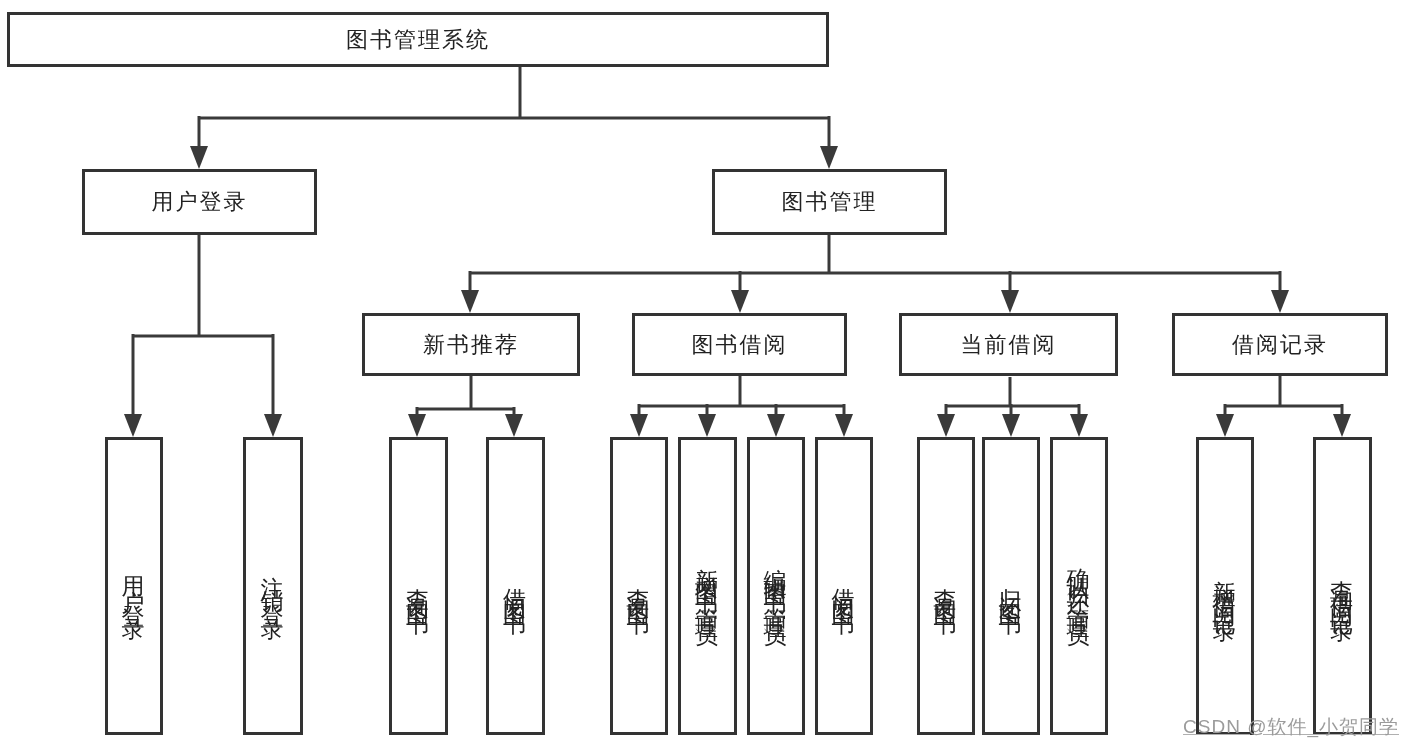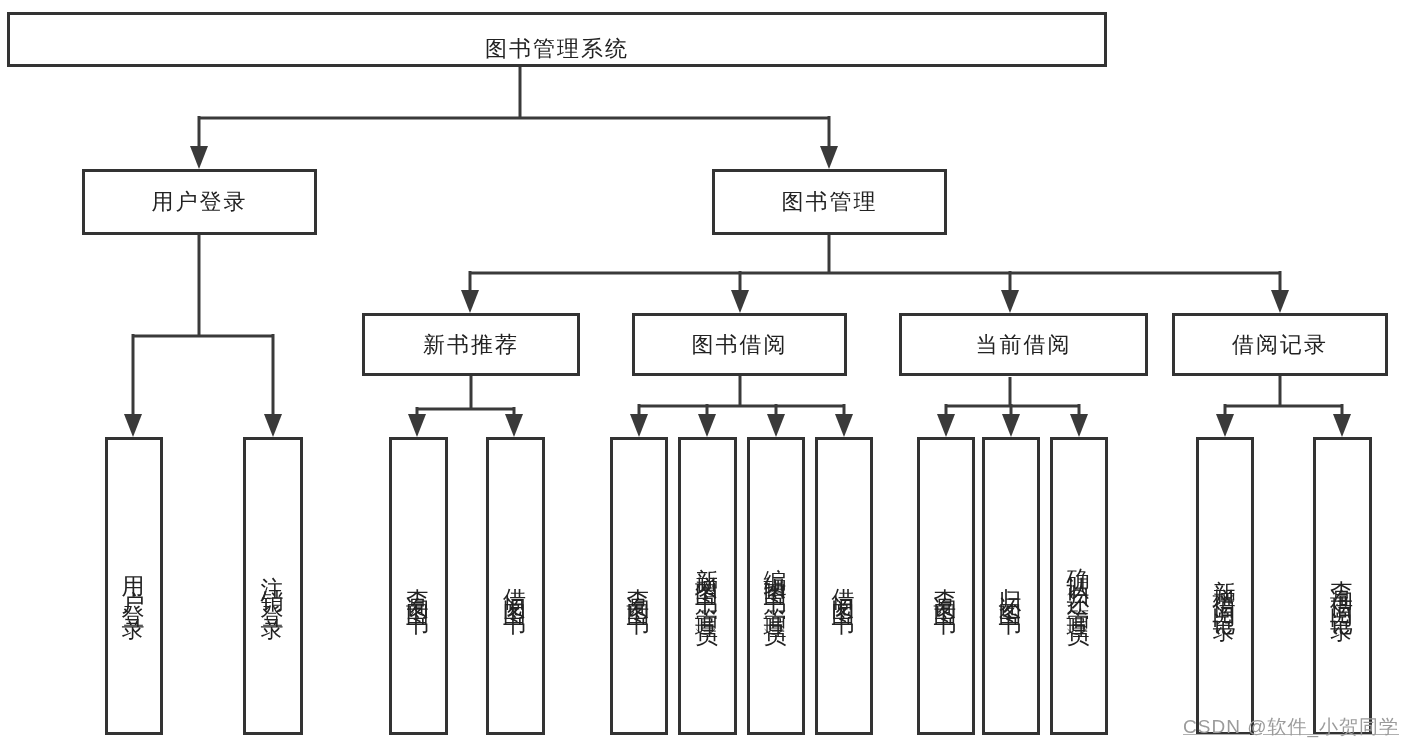--- a/index.html
+++ b/index.html
@@ -46,28 +46,28 @@
   .vbox .vlabel {
     writing-mode: vertical-rl;
     text-orientation: mixed;
     font-size: 23px;
     letter-spacing: 8px;
     color: #222222;
     white-space: nowrap;
   }
   .vbox.wide .vlabel { letter-spacing: 14px; }
   
-  #root-box        { left: 7px;    top: 12px;  width: 1100px; height: 55px; align-items: flex-end; }
+  #root-box        { left: 7px;    top: 12px;  width: 822px; height: 55px; }
   
   #user-login-box  { left: 82px;   top: 169px; width: 235px;  height: 66px; }
   #book-mgmt-box   { left: 712px;  top: 169px; width: 235px;  height: 66px; justify-content: center; }
   
   #new-book-box       { left: 362px;  top: 313px; width: 218px; height: 63px; }
   #book-borrow-box    { left: 632px;  top: 313px; width: 215px; height: 63px; }
-  #current-borrow-box { left: 899px;  top: 313px; width: 249px; height: 63px; }
+  #current-borrow-box { left: 899px;  top: 313px; width: 219px; height: 63px; }
   #borrow-record-box  { left: 1172px; top: 313px; width: 216px; height: 63px; }
   
   #ul-login-box   { left: 105px;  width: 58px; }
   #ul-logout-box  { left: 243px;  width: 60px; }
   #nb-query-box   { left: 389px;  width: 59px; }
   #nb-borrow-box  { left: 486px;  width: 59px; }
   #bb-query-box   { left: 610px;  width: 58px; }
   #bb-add-box     { left: 678px;  width: 59px; }
   #bb-edit-box    { left: 747px;  width: 58px; }
   #bb-borrow-box  { left: 815px;  width: 58px; }

